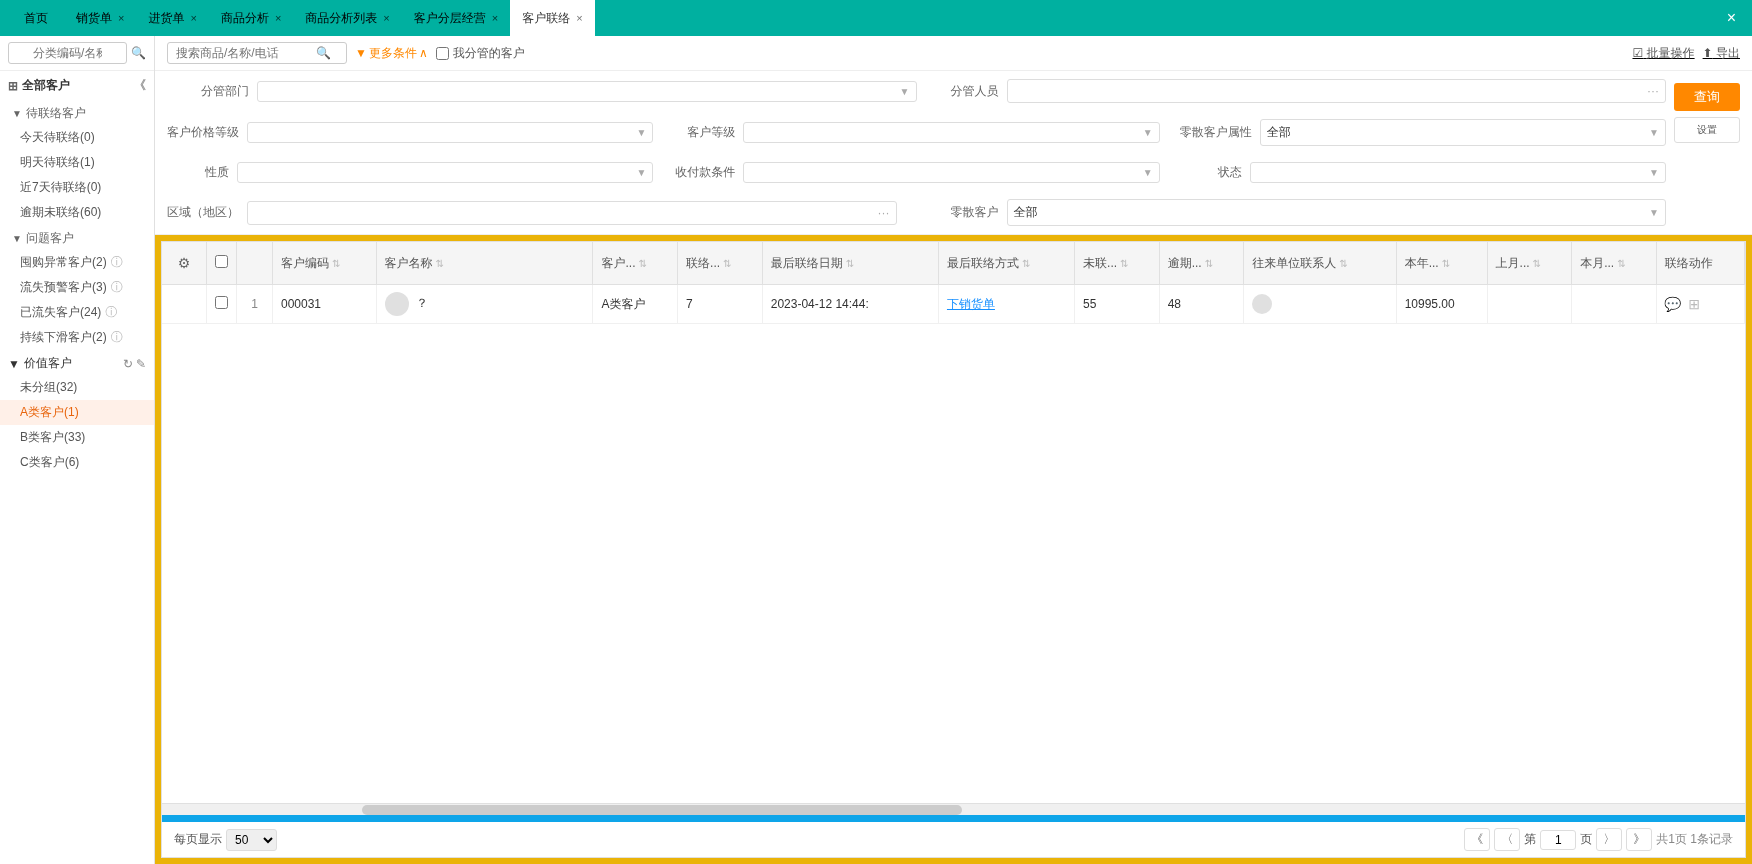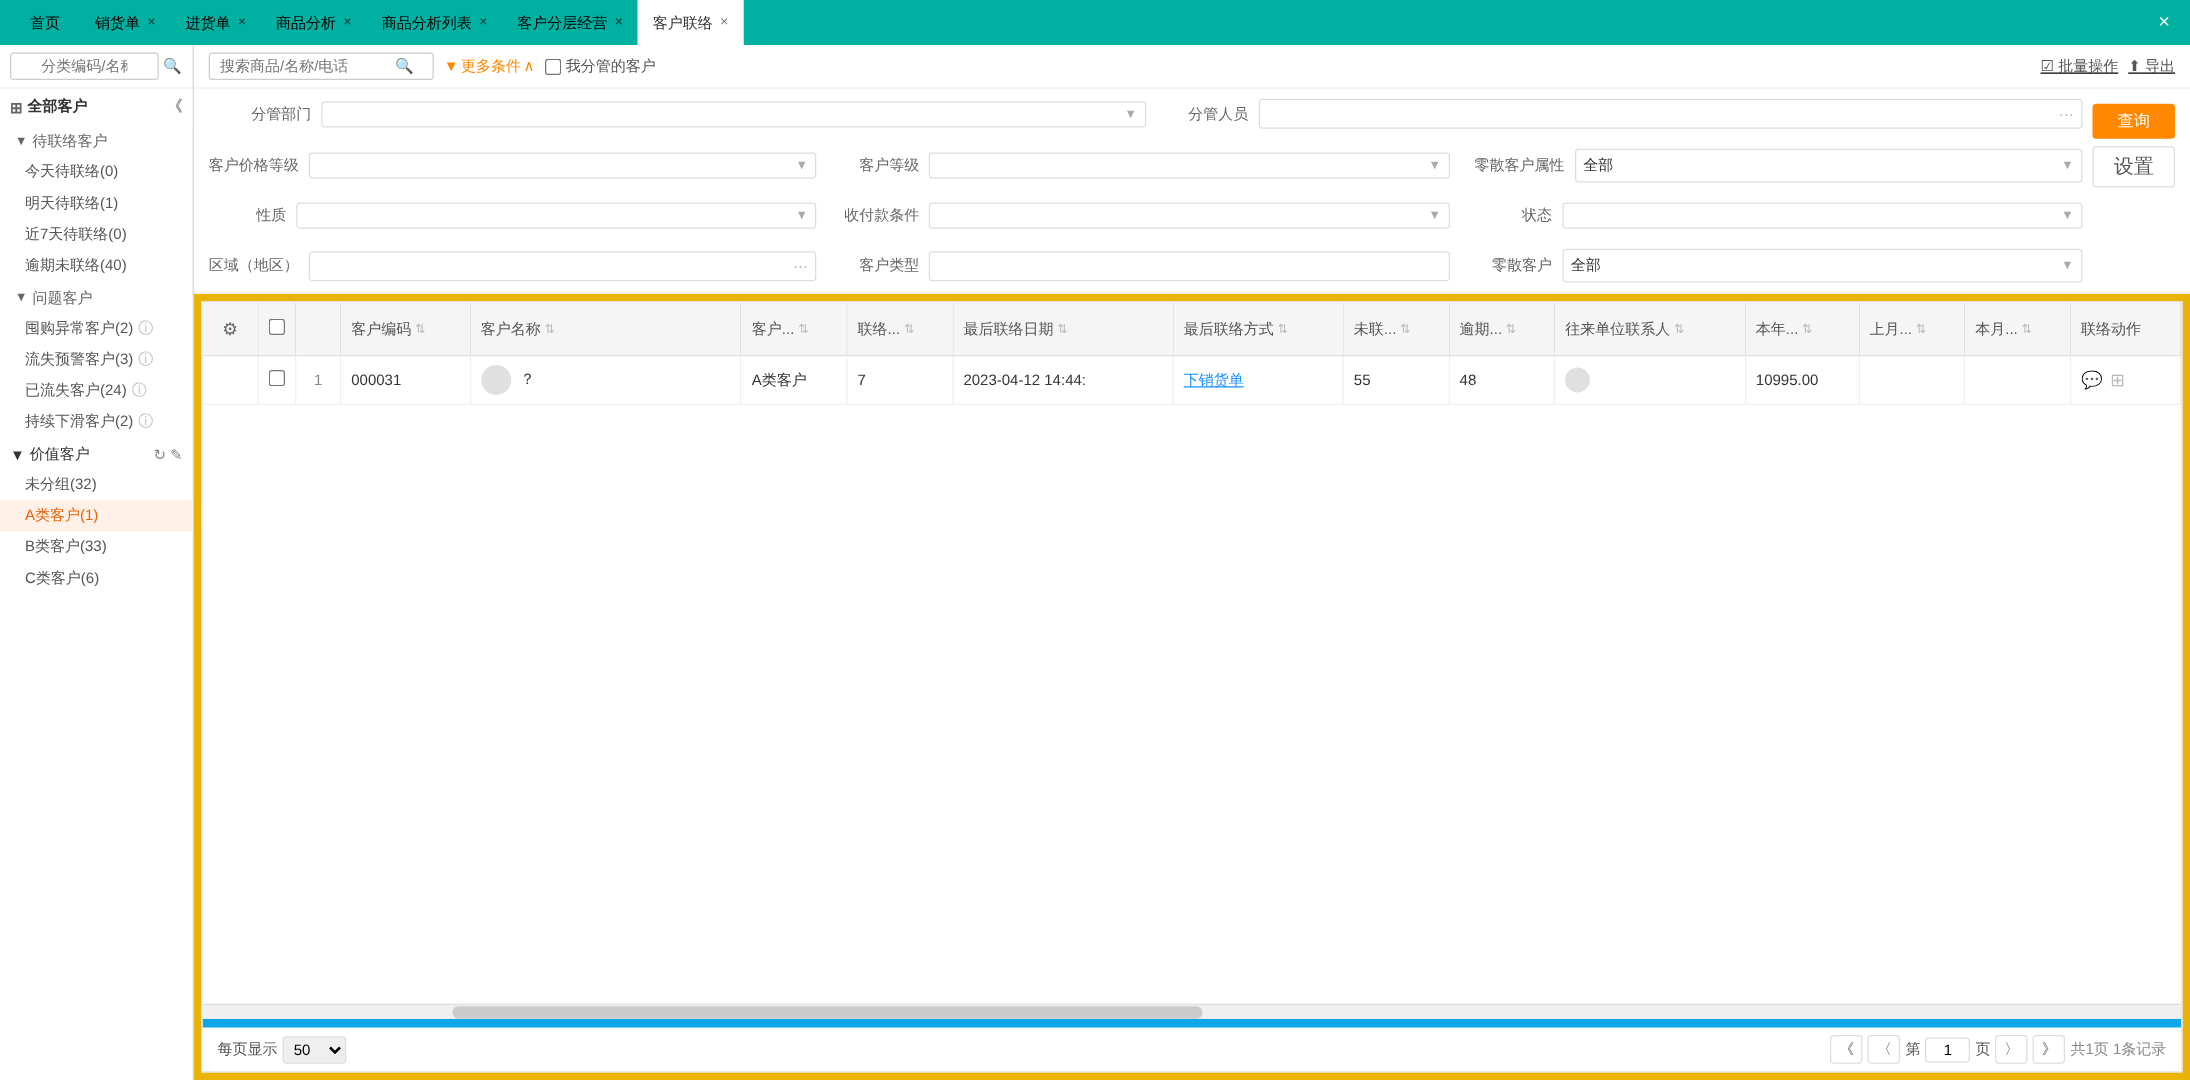--- a/index.html
+++ b/index.html
@@ -237,21 +237,21 @@
       cursor: pointer;
       font-size: 13px;
     }
     .settings-btn {
       background: white;
       color: #555;
       border: 1px solid #ddd;
       border-radius: 3px;
       padding: 5px 15px;
       cursor: pointer;
-      font-size: 16px;
+      font-size: 10px;
     }
 
     
     .table-container {
       flex: 1;
       background: white;
       margin: 6px;
       border: 1px solid #e0e0e0;
       display: flex;
       flex-direction: column;
@@ -426,21 +426,21 @@
     <div class="sidebar-item">
       <span>今天待联络(0)</span>
     </div>
     <div class="sidebar-item">
       <span>明天待联络(1)</span>
     </div>
     <div class="sidebar-item">
       <span>近7天待联络(0)</span>
     </div>
     <div class="sidebar-item">
-      <span>逾期未联络(40)</span>
+      <span>逾期未联络(60)</span>
     </div>
 
     <div class="sidebar-group-title">
       <span class="arrow">▼</span>
       <span>问题客户</span>
     </div>
     <div class="sidebar-item">
       <span>囤购异常客户(2)</span>
       <span class="info-icon">ⓘ</span>
     </div>
@@ -585,24 +585,20 @@
 
           <div class="adv-filter-row">
             <div class="filter-field">
               <span class="filter-label">区域（地区）</span>
               <div class="filter-select">
                 <span></span>
                 <span class="dots">···</span>
               </div>
             </div>
             <div class="filter-divider"></div>
-            <div class="filter-field">
-              <span class="filter-label">客户类型</span>
-              <input type="text" style="flex: 1 1 0%; border: 1px solid rgb(221, 221, 221); border-radius: 3px; padding: 4px 6px; font-size: 12px;">
-            </div>
             <div class="filter-divider"></div>
             <div class="filter-field">
               <span class="filter-label">零散客户</span>
               <div class="filter-select">
                 <span>全部</span>
                 <span class="chevron">▼</span>
               </div>
             </div>
           </div>
         </div>

